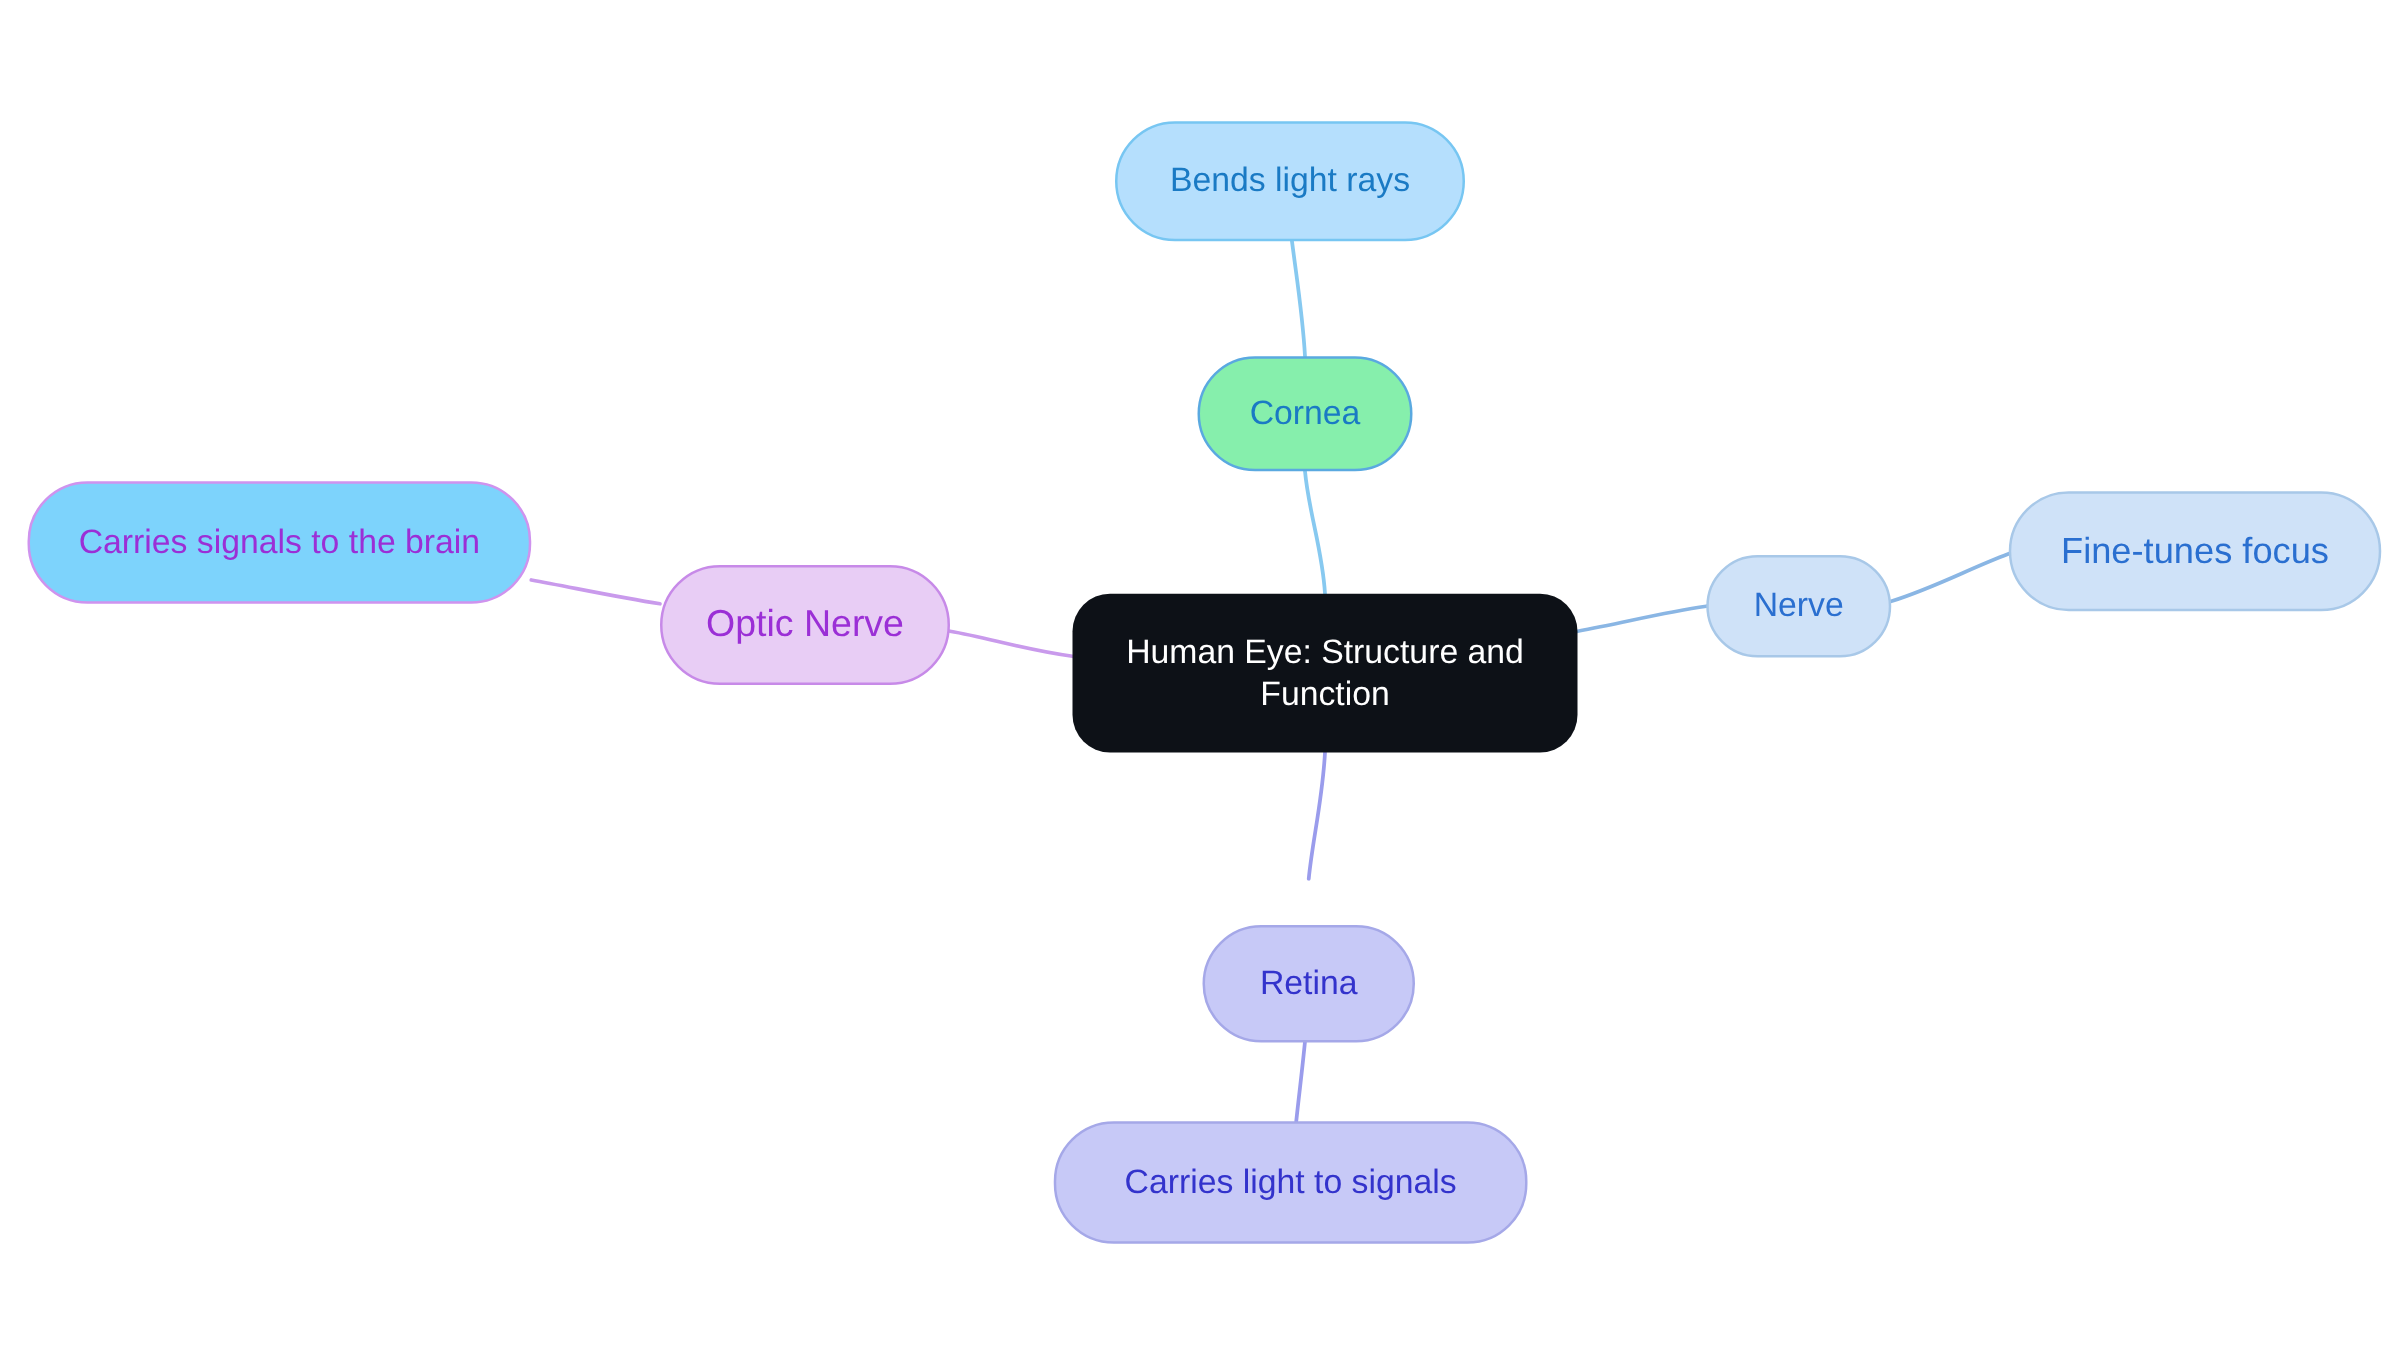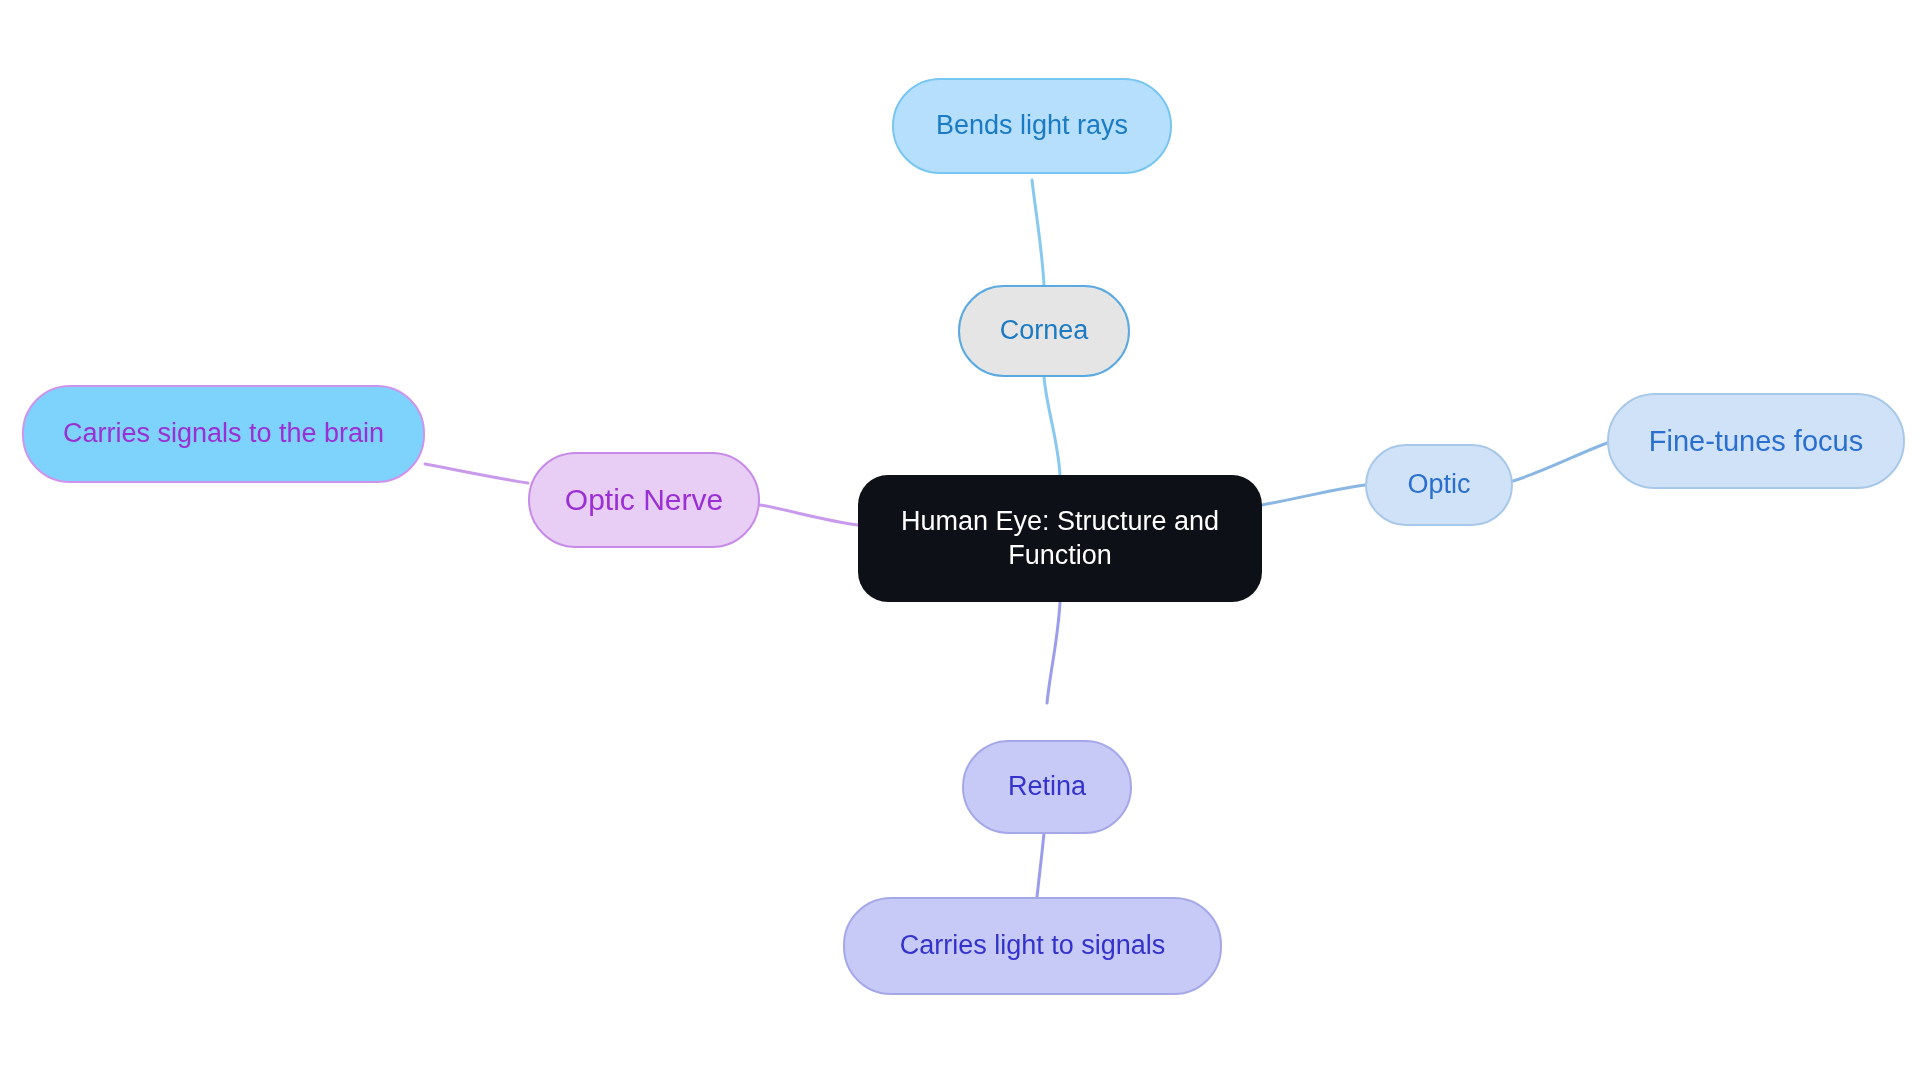--- a/index.html
+++ b/index.html
@@ -62,22 +62,22 @@
       <path d="M 1262 505 C 1300 498 1330 490 1365 485" stroke="#8ab6e4" stroke-width="3" fill="none" stroke-linecap="round"></path>
       <path d="M 1513 481 C 1548 470 1575 455 1607 443" stroke="#8ab6e4" stroke-width="3" fill="none" stroke-linecap="round"></path>
       <path d="M 1060 602 C 1058 640 1050 672 1047 703" stroke="#9a9cec" stroke-width="3" fill="none" stroke-linecap="round"></path>
       <path d="M 1047 797 C 1045 832 1040 868 1037 897" stroke="#9a9cec" stroke-width="3" fill="none" stroke-linecap="round"></path>
       <path d="M 858 525 C 820 520 790 510 760 505" stroke="#c99aec" stroke-width="3" fill="none" stroke-linecap="round"></path>
       <path d="M 528 483 C 495 478 458 470 425 464" stroke="#c99aec" stroke-width="3" fill="none" stroke-linecap="round"></path>
     </svg>
   <div id="nodes">
       <div class="node node-root" style="left: 858px; top: 475px; width: 404px; height: 127px; background: rgb(13, 17, 23); border-color: rgb(13, 17, 23); color: rgb(255, 255, 255); font-size: 27px; text-align: center;"><span class="node-label">Human Eye: Structure and
 Function</span></div>
-      <div class="node" style="left: 958px; top: 285px; width: 172px; height: 92px; background: #e5e5e5; border-color: rgb(90, 169, 224); color: rgb(26, 122, 196); font-size: 27px; text-align: center;"><span class="node-label">Cornea</span></div>
-      <div class="node" style="left: 892px; top: 78px; width: 280px; height: 96px; background: rgb(181, 223, 253); border-color: rgb(119, 198, 242); color: rgb(26, 122, 196); font-size: 27px;"><span class="node-label">Bends light rays</span></div>
-      <div class="node" style="left: 1365px; top: 444px; width: 148px; height: 82px; background: rgb(207, 226, 248); border-color: rgb(168, 200, 232); color: rgb(42, 111, 208); font-size: 27px;"><span class="node-label">Optic</span></div>
+      <div class="node" style="left: 958px; top: 285px; width: 172px; height: 92px; background: #86efac; border-color: rgb(90, 169, 224); color: rgb(26, 122, 196); font-size: 27px; text-align: center;"><span class="node-label">Cornea</span></div>
+      <div class="node" style="left: 892px; top: 97px; width: 280px; height: 96px; background: rgb(181, 223, 253); border-color: rgb(119, 198, 242); color: rgb(26, 122, 196); font-size: 27px;"><span class="node-label">Bends light rays</span></div>
+      <div class="node" style="left: 1365px; top: 444px; width: 148px; height: 82px; background: rgb(207, 226, 248); border-color: rgb(168, 200, 232); color: rgb(42, 111, 208); font-size: 27px;"><span class="node-label">Nerve</span></div>
       <div class="node" style="left: 1607px; top: 393px; width: 298px; height: 96px; background: rgb(207, 226, 248); border-color: rgb(168, 200, 232); color: rgb(42, 111, 208); font-size: 29px;"><span class="node-label">Fine-tunes focus</span></div>
       <div class="node" style="left: 962px; top: 740px; width: 170px; height: 94px; background: rgb(199, 201, 247); border-color: rgb(165, 168, 232); color: rgb(51, 51, 204); font-size: 27px;"><span class="node-label">Retina</span></div>
       <div class="node" style="left: 843px; top: 897px; width: 379px; height: 98px; background: rgb(199, 201, 247); border-color: rgb(165, 168, 232); color: rgb(51, 51, 204); font-size: 27px;"><span class="node-label">Carries light to signals</span></div>
       <div class="node" style="left: 528px; top: 452px; width: 232px; height: 96px; background: rgb(232, 205, 245); border-color: rgb(199, 138, 232); color: rgb(155, 47, 214); font-size: 30px;"><span class="node-label">Optic Nerve</span></div>
       <div class="node" style="left: 22px; top: 385px; width: 403px; height: 98px; background: #7dd3fc; border-color: rgb(207, 147, 238); color: rgb(155, 47, 214); font-size: 27px;"><span class="node-label">Carries signals to the brain</span></div>
     </div>
 </div>
 
 </body></html>

